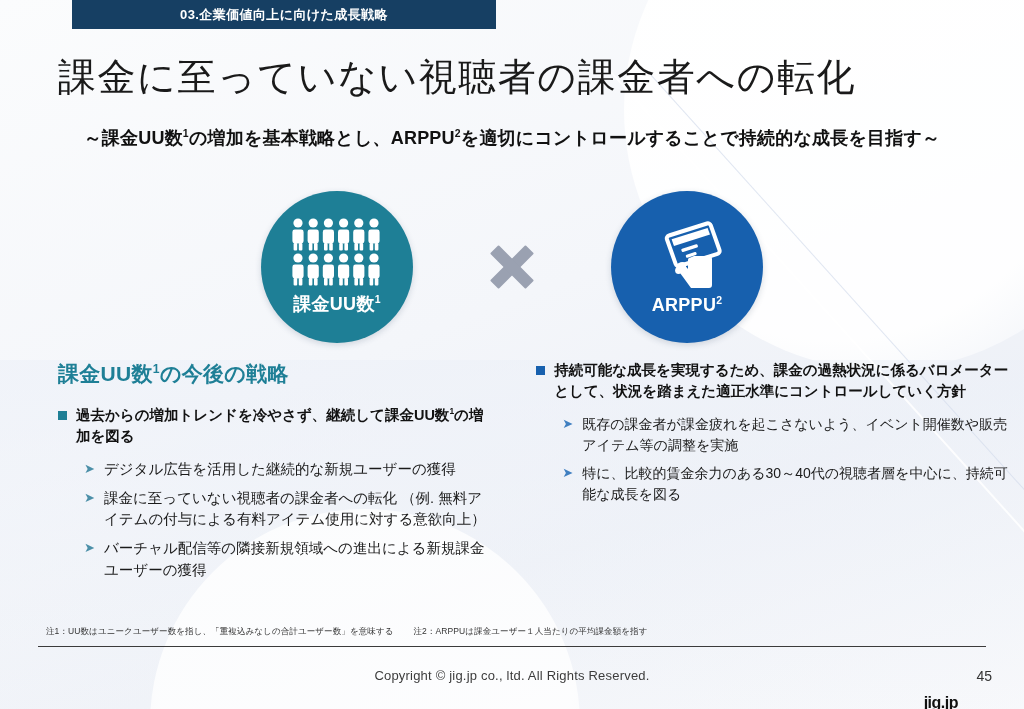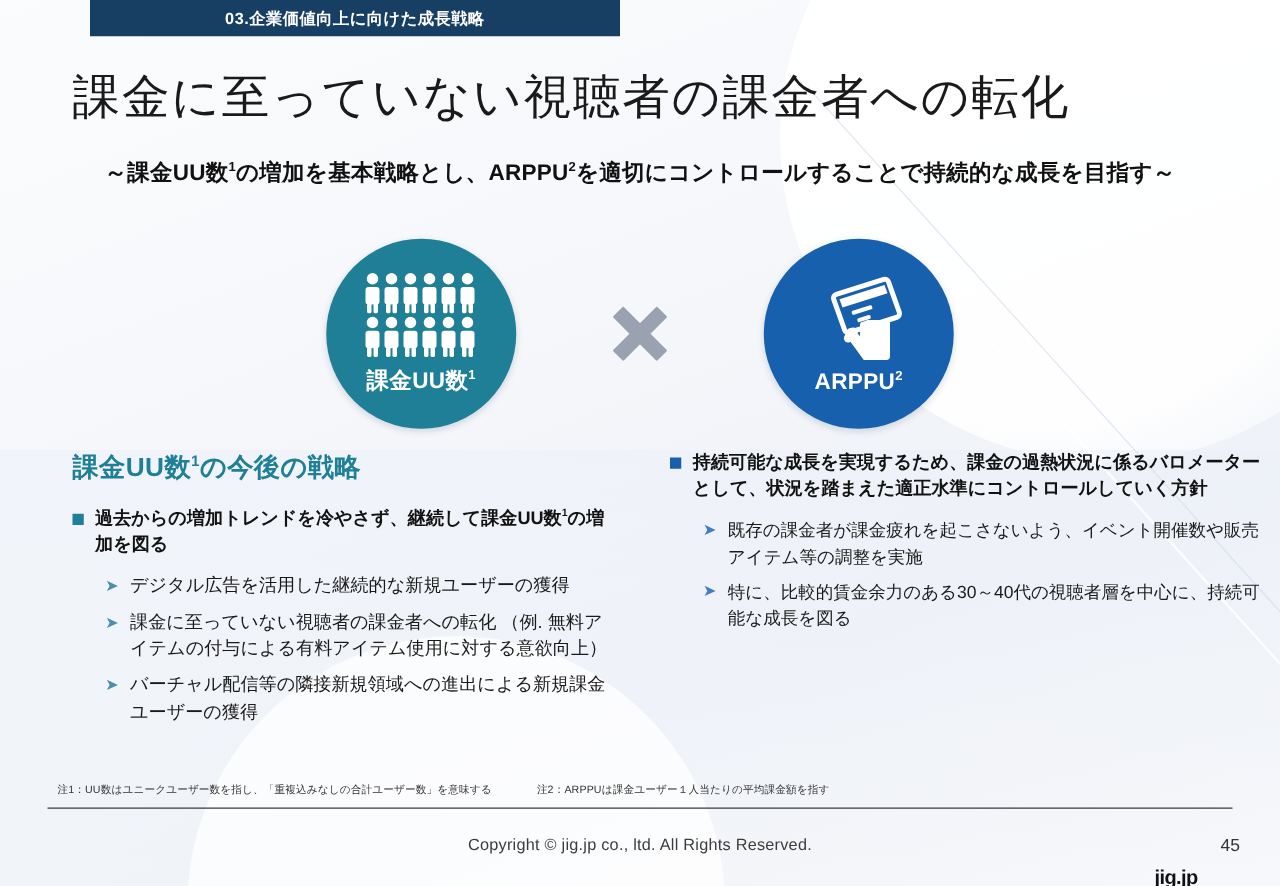--- a/index.html
+++ b/index.html
@@ -226,21 +226,21 @@
   #footnotes {
     position: absolute;
     left: 46px;
     top: 626px;
     font-size: 8.5px;
     color: #333333;
     letter-spacing: .1px;
     white-space: nowrap;
     z-index: 4;
   }
-  #footnotes .note2 { margin-left: 36px; text-align: center; }
+  #footnotes .note2 { margin-left: 20px; text-align: center; }
 
   #footer-rule {
     position: absolute;
     left: 38px;
     right: 38px;
     top: 646px;
     height: 1px;
     background: #3b3b3b;
     z-index: 4;
   }

